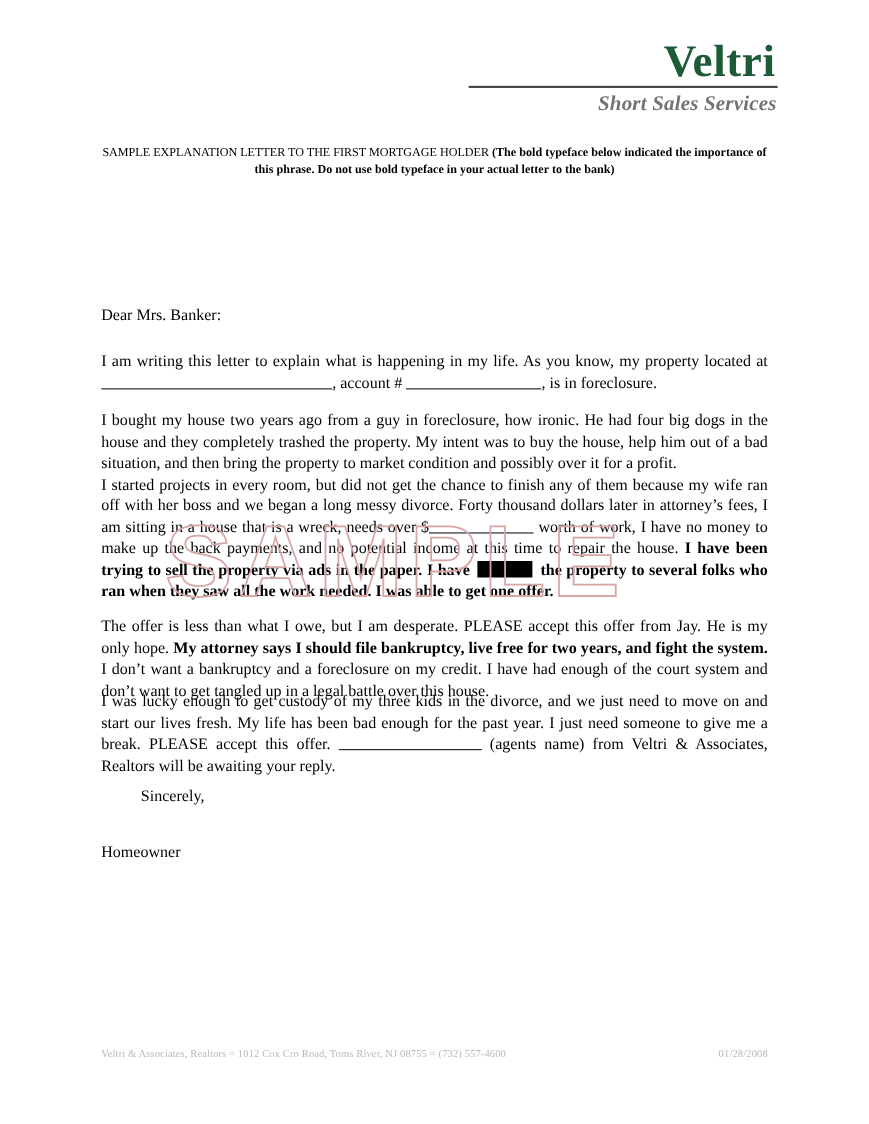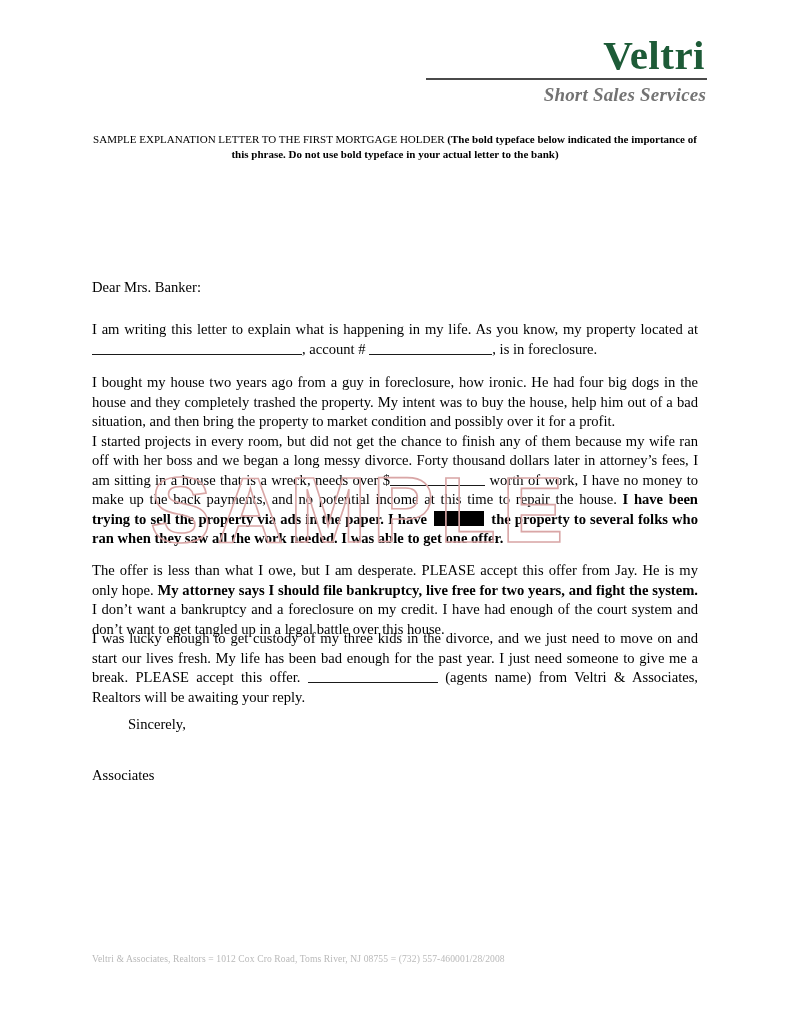--- a/index.html
+++ b/index.html
@@ -140,21 +140,21 @@
     stroke-width: 1.6;
   }
 
   
   .footer {
     position: absolute;
     left: 92px;
     right: 92px;
     top: 953px;
     display: flex;
-    justify-content: flex-start;
+    justify-content: space-between;
     align-items: baseline;
     font-size: 9.6px;
     color: #b9b9b9;
     letter-spacing: 0.1px;
   }
   .footer-left { white-space: nowrap; }
   .footer-right { white-space: nowrap; }
 </style>
 </head>
 <body>
@@ -185,21 +185,21 @@
 
   <div class="body-block p-offer">
     <span>The offer is less than what I owe, but I am desperate. PLEASE accept this offer from Jay. He is my only hope. </span><span class="b">My attorney says I should file bankruptcy, live free for two years, and fight the system.</span><span> I don’t want a bankruptcy and a foreclosure on my credit. I have had enough of the court system and don’t want to get tangled up in a legal battle over this house.</span>
   </div>
 
   <div class="body-block p-lucky">
     <span>I was lucky enough to get custody of my three kids in the divorce, and we just need to move on and start our lives fresh. My life has been bad enough for the past year. I just need someone to give me a break. PLEASE accept this offer. </span><span class="blank blank-agent"></span><span> (agents name) from Veltri &amp; Associates, Realtors will be awaiting your reply.</span>
   </div>
 
   <div class="body-block p-sincerely">Sincerely,</div>
-  <div class="body-block p-homeowner">Associates</div>
+  <div class="body-block p-homeowner">Homeowner</div>
 
   <div class="watermark">
     <svg viewBox="0 0 490 92" preserveAspectRatio="none" aria-hidden="true">
       <text x="0" y="78">SAMPLE</text>
     </svg>
   </div>
 
   <div class="footer">
     <span class="footer-left">Veltri &amp; Associates, Realtors = 1012 Cox Cro Road, Toms River, NJ 08755 = (732) 557-4600</span>
     <span class="footer-right">01/28/2008</span>

